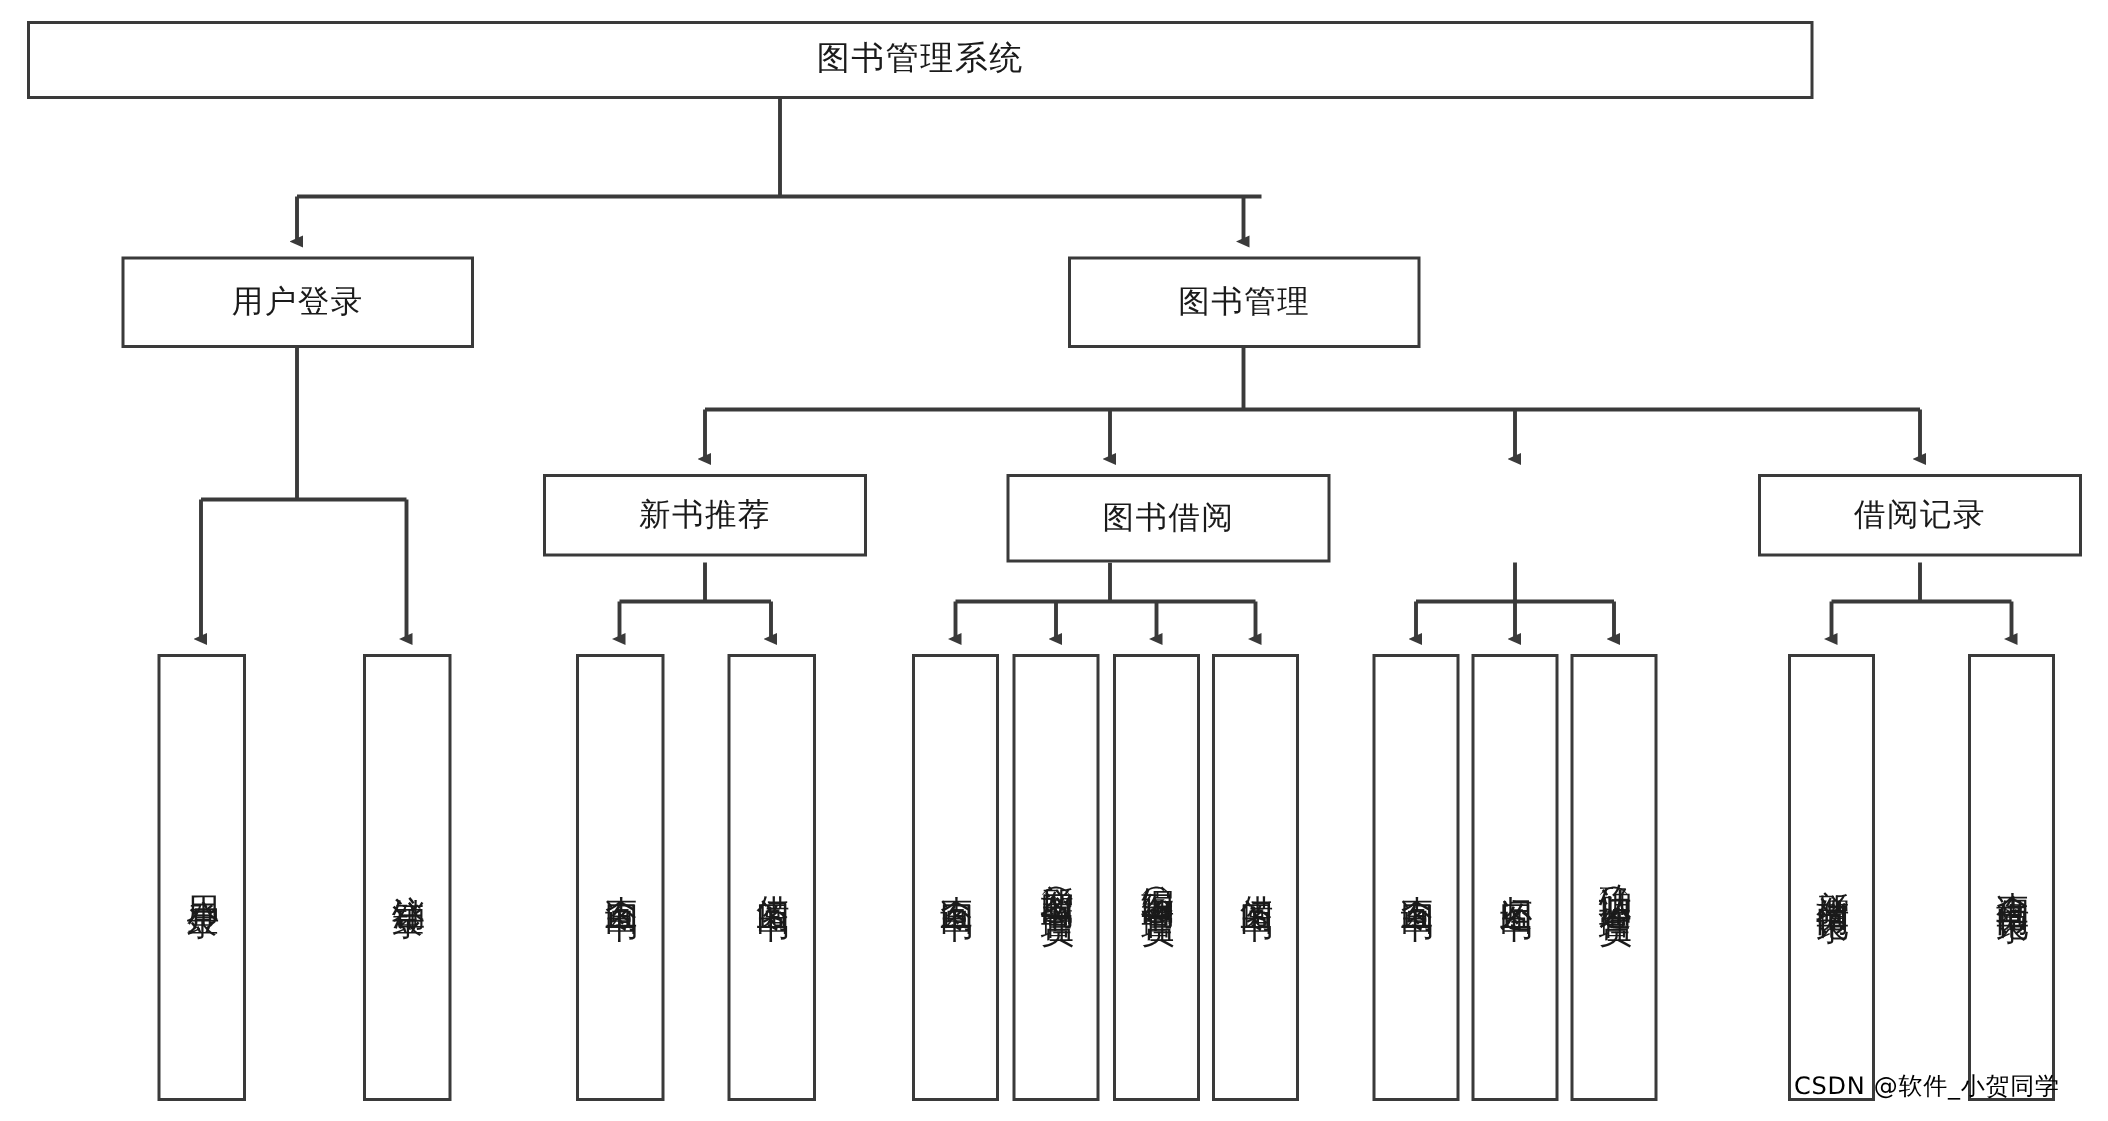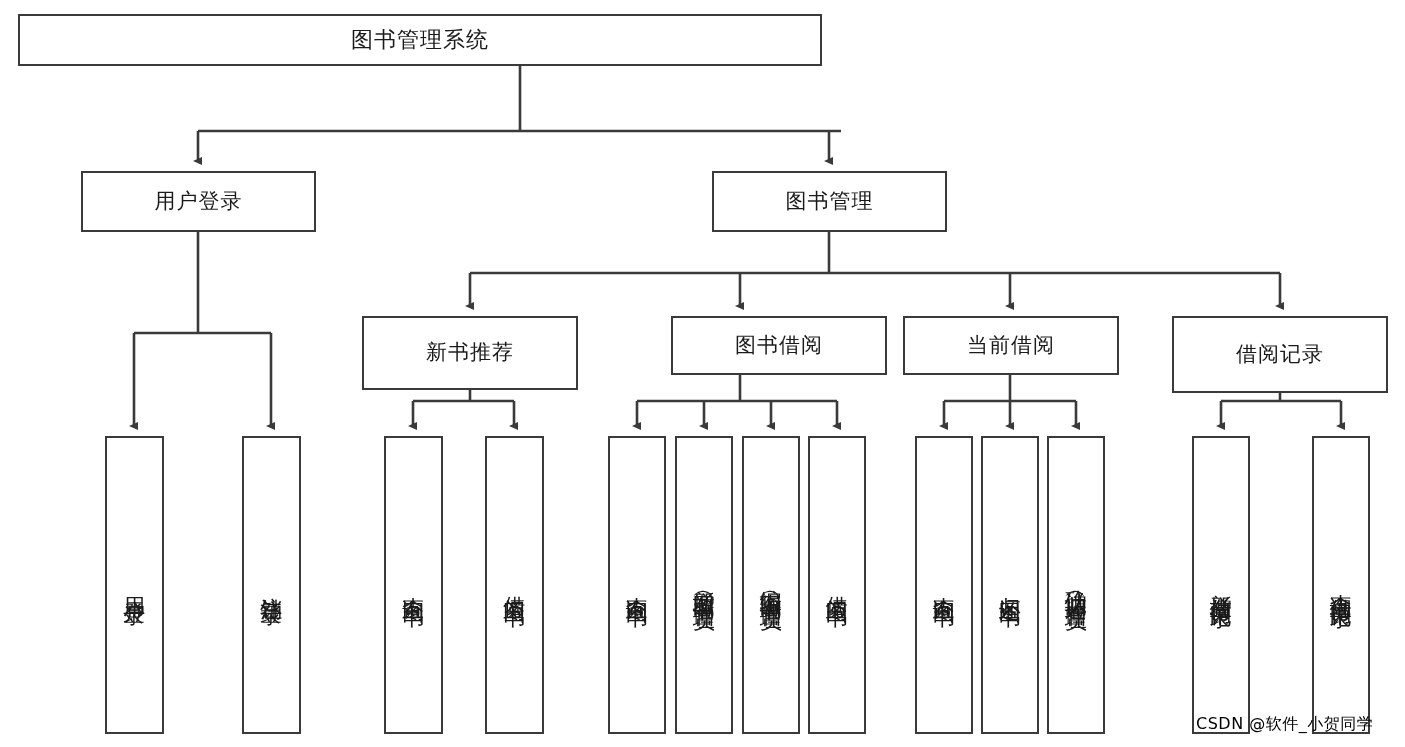--- a/index.html
+++ b/index.html
@@ -111,41 +111,38 @@
       <path d="M1010,401 L1010,426" marker-end="url(#arrow)"></path>
       <path d="M1076,401 L1076,426" marker-end="url(#arrow)"></path>
 
       <path d="M1280,375 L1280,401"></path>
       <path d="M1221,401 L1341,401"></path>
       <path d="M1221,401 L1221,426" marker-end="url(#arrow)"></path>
       <path d="M1341,401 L1341,426" marker-end="url(#arrow)"></path>
     </g>
   </svg>
 
-  <div class="node horiz root" style="left:18px; top:14px; width:804px; height:52px;">
+  <div class="node horiz root" style="left:18px; top:14px; width:1191px; height:52px;">
     <span class="label">图书管理系统</span>
   </div>
 
   <div class="node horiz" style="left:81px; top:171px; width:235px; height:61px;">
     <span class="label">用户登录</span>
   </div>
   <div class="node horiz" style="left:712px; top:171px; width:235px; height:61px;">
     <span class="label">图书管理</span>
   </div>
 
-  <div class="node horiz" style="left:362px; top:316px; width:216px; height:74px;">
+  <div class="node horiz" style="left:362px; top:316px; width:216px; height:55px;">
     <span class="label">新书推荐</span>
   </div>
   <div class="node horiz" style="left:632px; top:316px; width:216px; height:59px;margin-left:39px;">
     <span class="label">图书借阅</span>
   </div>
-  <div class="node horiz" style="left:903px; top:316px; width:216px; height:59px;">
-    <span class="label">当前借阅</span>
-  </div>
-  <div class="node horiz" style="left:1172px; top:316px; width:216px; height:77px;">
+  <div class="node horiz" style="left:1172px; top:316px; width:216px; height:55px;">
     <span class="label">借阅记录</span>
   </div>
 
   <div class="node vert" style="left:105px; top:436px; width:59px; height:298px;">
     <span class="label">用户登录</span>
   </div>
   <div class="node vert" style="left:242px; top:436px; width:59px; height:298px;">
     <span class="label">注销登录</span>
   </div>
 

